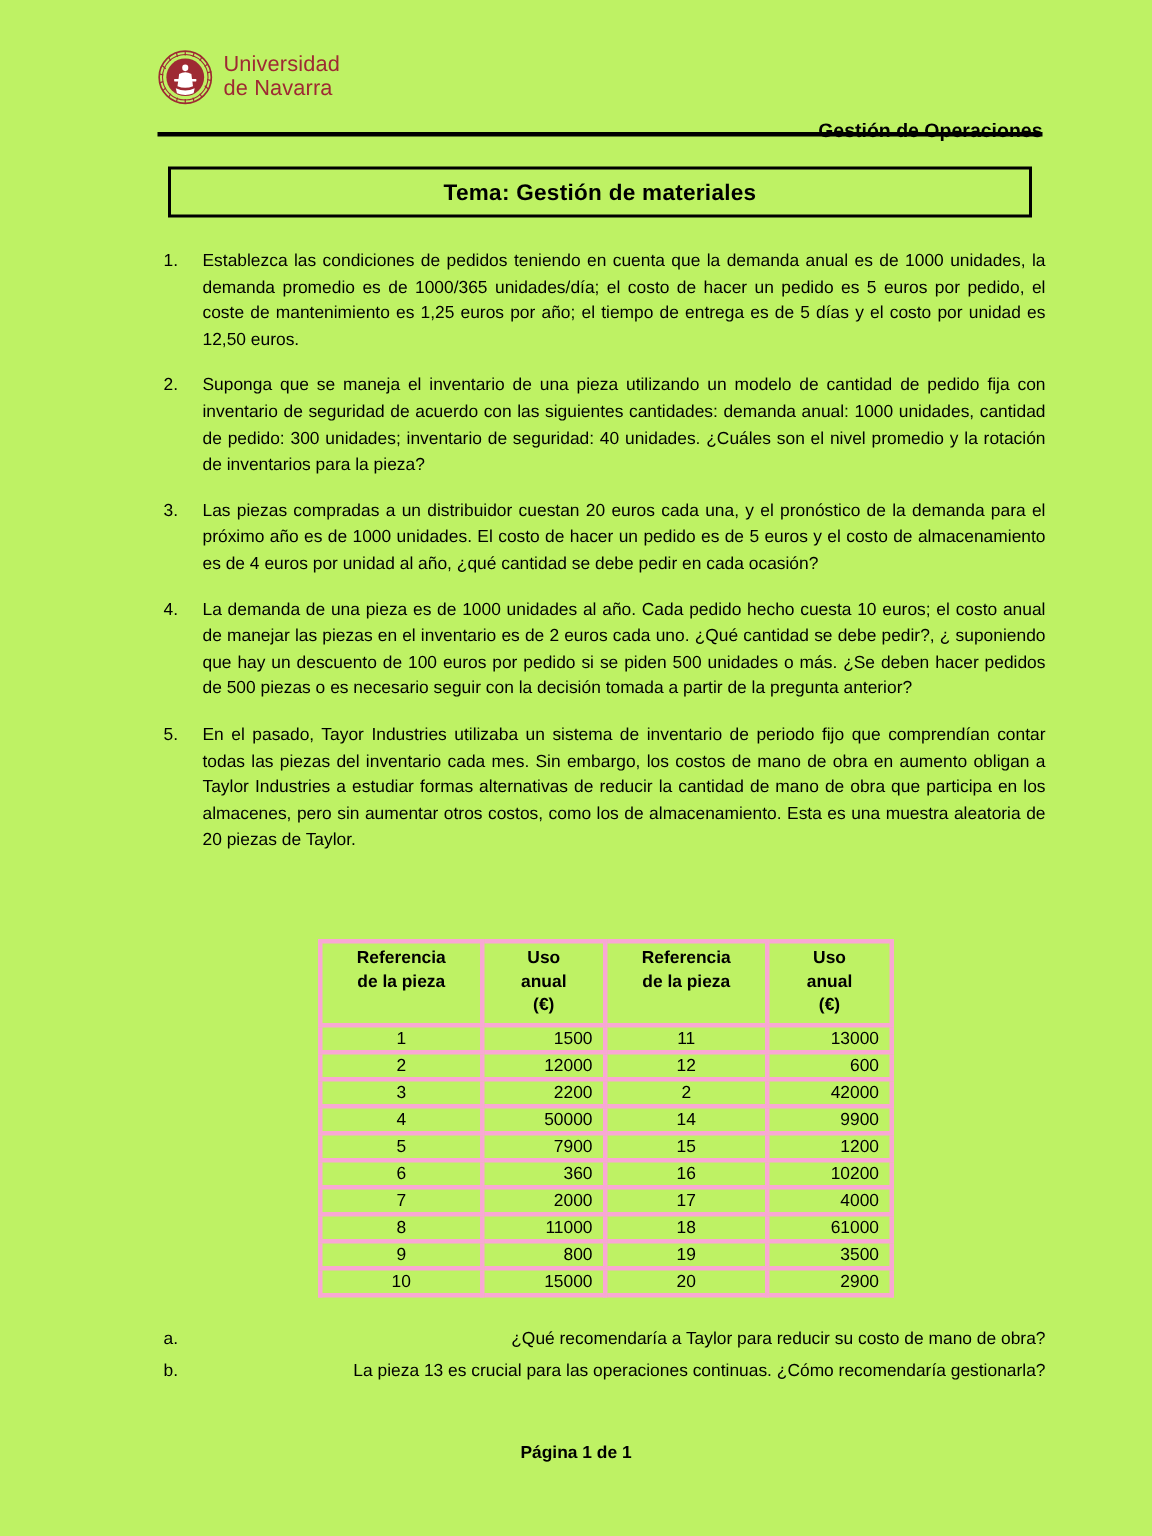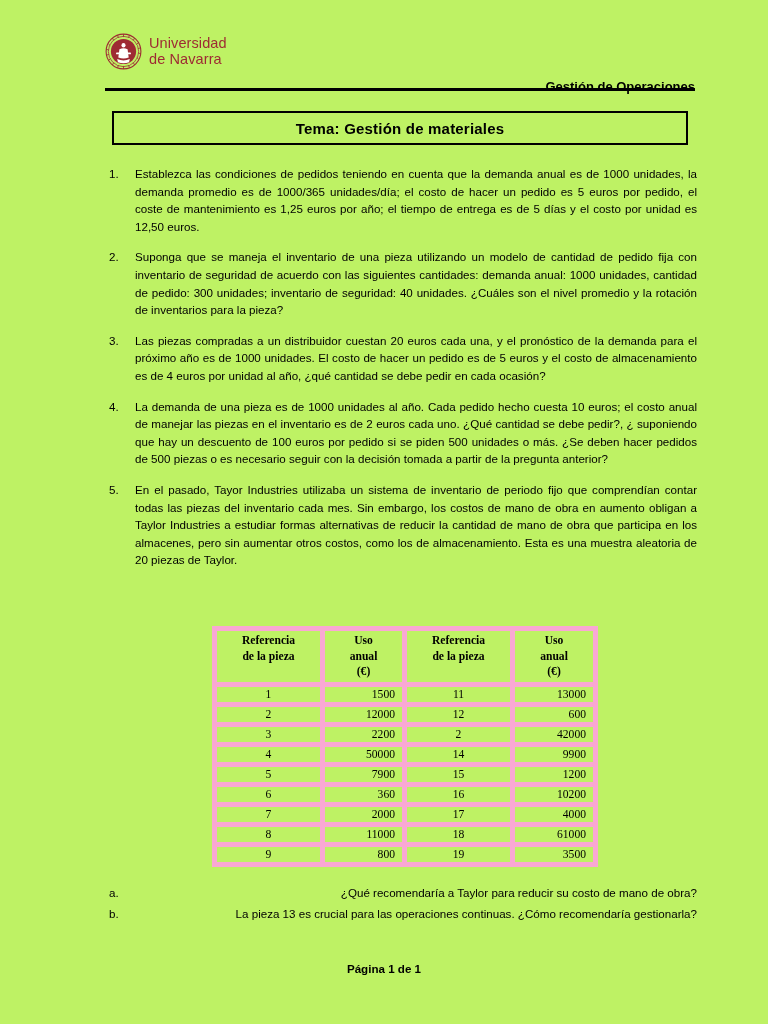--- a/index.html
+++ b/index.html
@@ -137,25 +137,24 @@
     width: 381px;
   }
   table.usos {
     border-collapse: collapse;
     width: 381px;
     table-layout: fixed;
     font-size: 11.6px;
   }
   table.usos th,
   table.usos td {
-    border: 5px solid #f9a8d4;
+    border: 3px solid #f9a8d4;
     padding: 0;
     height: 16px;
     box-sizing: border-box;
-    font-family: Liberation Serif, serif;
   }
   table.usos th {
     font-weight: bold;
     text-align: center;
     vertical-align: top;
     padding-top: 2px;
     line-height: 15.5px;
     height: 56px;
   }
   table.usos td.ref {
@@ -361,20 +360,26 @@
           <td class="uso">11000</td>
           <td class="ref">18</td>
           <td class="uso">61000</td>
         </tr>
         <tr>
           <td class="ref">9</td>
           <td class="uso">800</td>
           <td class="ref">19</td>
           <td class="uso">3500</td>
         </tr>
+        <tr>
+          <td class="ref">10</td>
+          <td class="uso">15000</td>
+          <td class="ref">20</td>
+          <td class="uso">2900</td>
+        </tr>
       </tbody>
     </table>
   </div>
 
   <div class="sublist">
     <div class="subitem">
       <div class="subnum">a.</div>
       <div class="subtext">¿Qué recomendaría a Taylor para reducir su costo de mano de obra?</div>
     </div>
     <div class="subitem">

